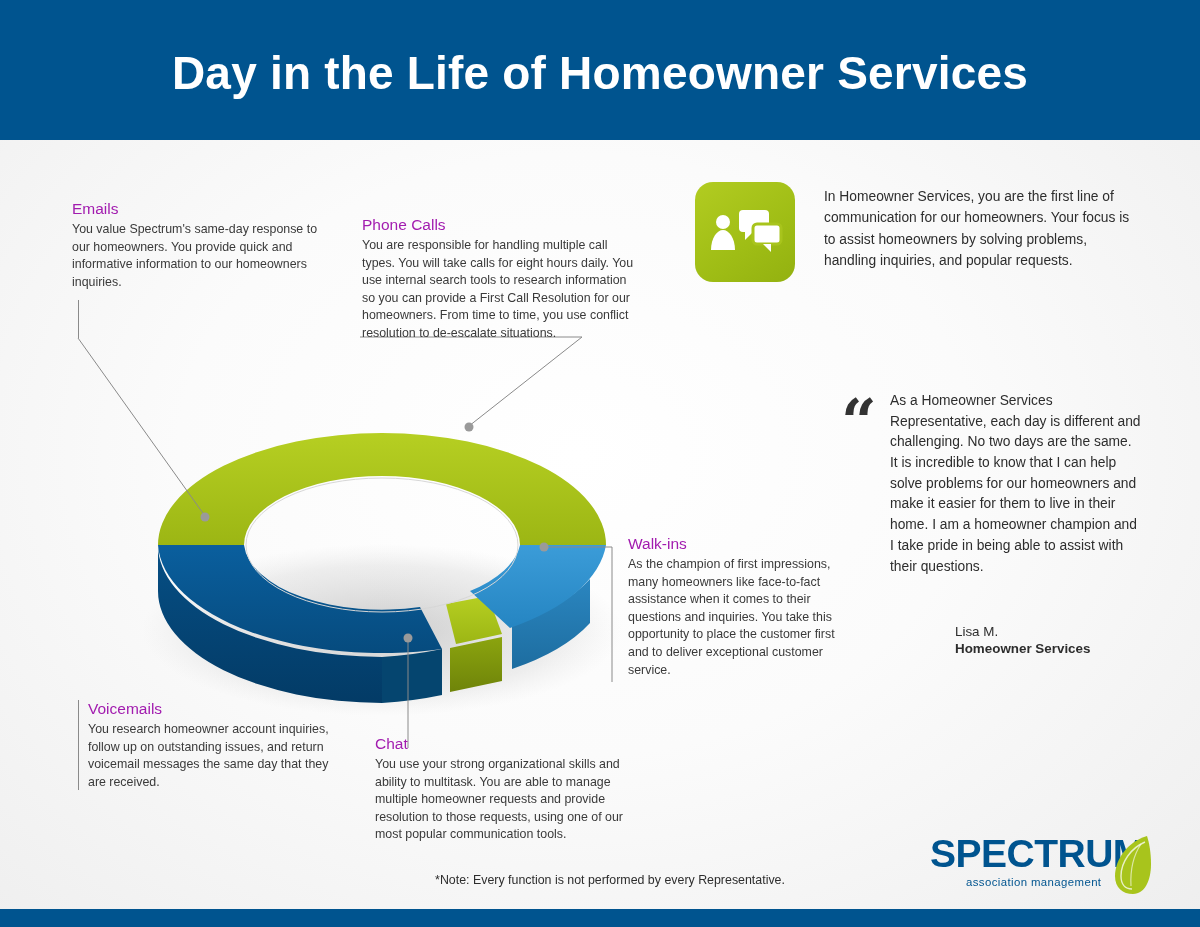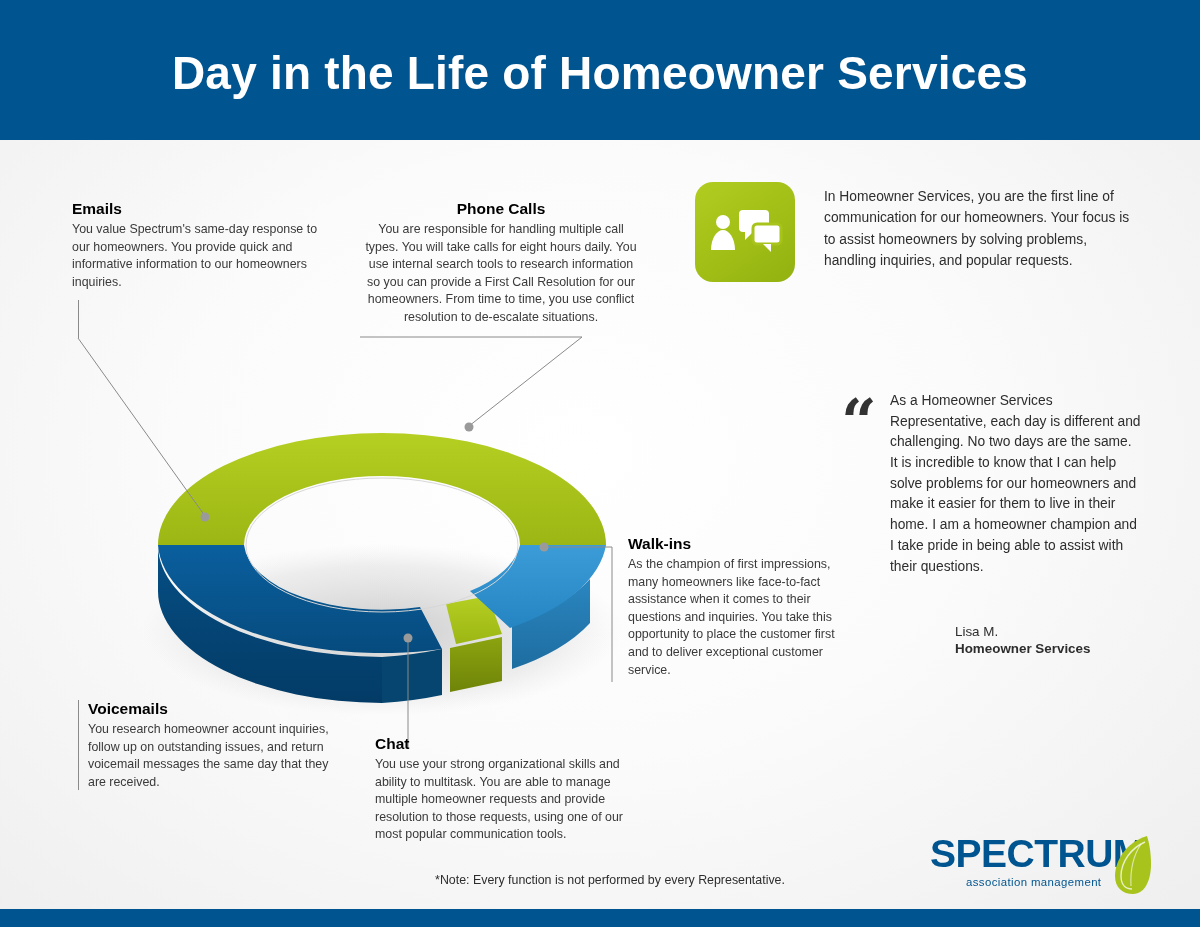--- a/index.html
+++ b/index.html
@@ -49,22 +49,22 @@
     position: absolute;
     left: 0; bottom: 0;
     width: 1200px; height: 18px;
     background: #00548f;
   }
 
   
   .callout { position: absolute; }
   .callout .c-title {
     font-size: 15.5px;
-    font-weight: bold;
-    color: #000000;
+    font-weight: normal;
+    color: #a21caf;
     margin-bottom: 3px;
   }
   .callout .c-body {
     font-size: 12.4px;
     line-height: 1.42;
     color: #3a3a3a;
   }
 
   
   .rule {
@@ -263,21 +263,21 @@
     <circle cx="48" cy="8" r="4.5" fill="#9a9a9a"></circle>
   </svg>
 
   <div class="rule" style="left:78px; top:700px; width:1px; height:90px;"></div>
 
   <div class="callout" id="callout-emails" style="left:72px; top:200px; width:258px;">
     <div class="c-title">Emails</div>
     <div class="c-body">You value Spectrum's same-day response to our homeowners. You provide quick and informative information to our homeowners inquiries.</div>
   </div>
 
-  <div class="callout" id="callout-phone" style="left:362px; top:200px; width:278px;text-align:center;">
+  <div class="callout" id="callout-phone" style="left:362px; top:216px; width:278px;">
     <div class="c-title">Phone Calls</div>
     <div class="c-body">You are responsible for handling multiple call types. You will take calls for eight hours daily. You use internal search tools to research information so you can provide a First Call Resolution for our homeowners. From time to time, you use conflict resolution to de-escalate situations.</div>
   </div>
 
   <div class="callout" id="callout-walkins" style="left:628px; top:535px; width:218px;">
     <div class="c-title">Walk-ins</div>
     <div class="c-body">As the champion of first impressions, many homeowners like face-to-fact assistance when it comes to their questions and inquiries.  You take this opportunity to place the customer first and to deliver exceptional customer service.</div>
   </div>
 
   <div class="callout" id="callout-chat" style="left:375px; top:735px; width:268px;">

